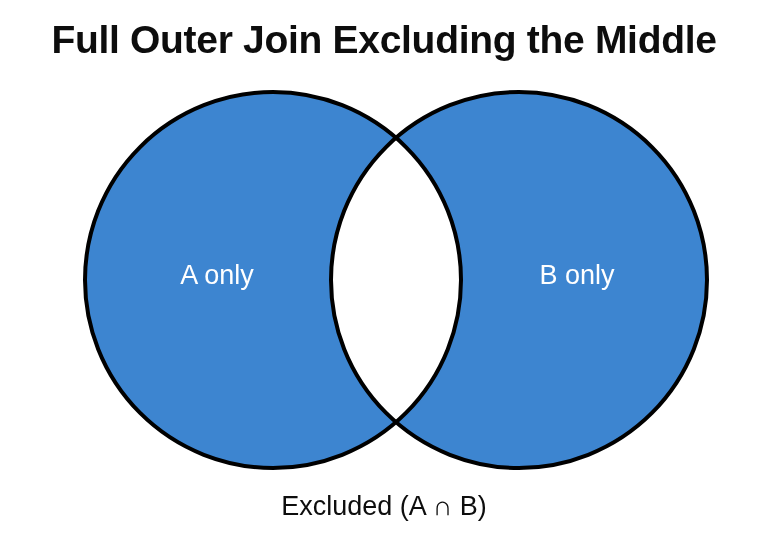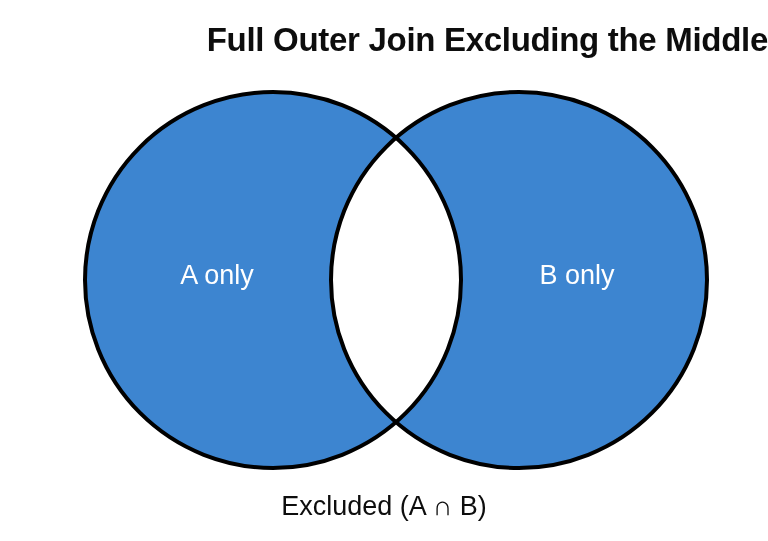--- a/index.html
+++ b/index.html
@@ -16,22 +16,22 @@
     width: 768px;
     height: 541px;
     background: #ffffff;
     overflow: hidden;
   }
   .diagram-title {
     position: absolute;
     left: 0;
     top: 20px;
     width: 768px;
-    text-align: right;
-    font-size: 33px;
+    text-align: center;
+    font-size: 39px;
     font-weight: bold;
     color: #0d0d0d;
     letter-spacing: -0.3px;
     line-height: 40px;
   }
   .venn-wrap {
     position: absolute;
     left: 12px;
     top: 80px;
     width: 768px;

